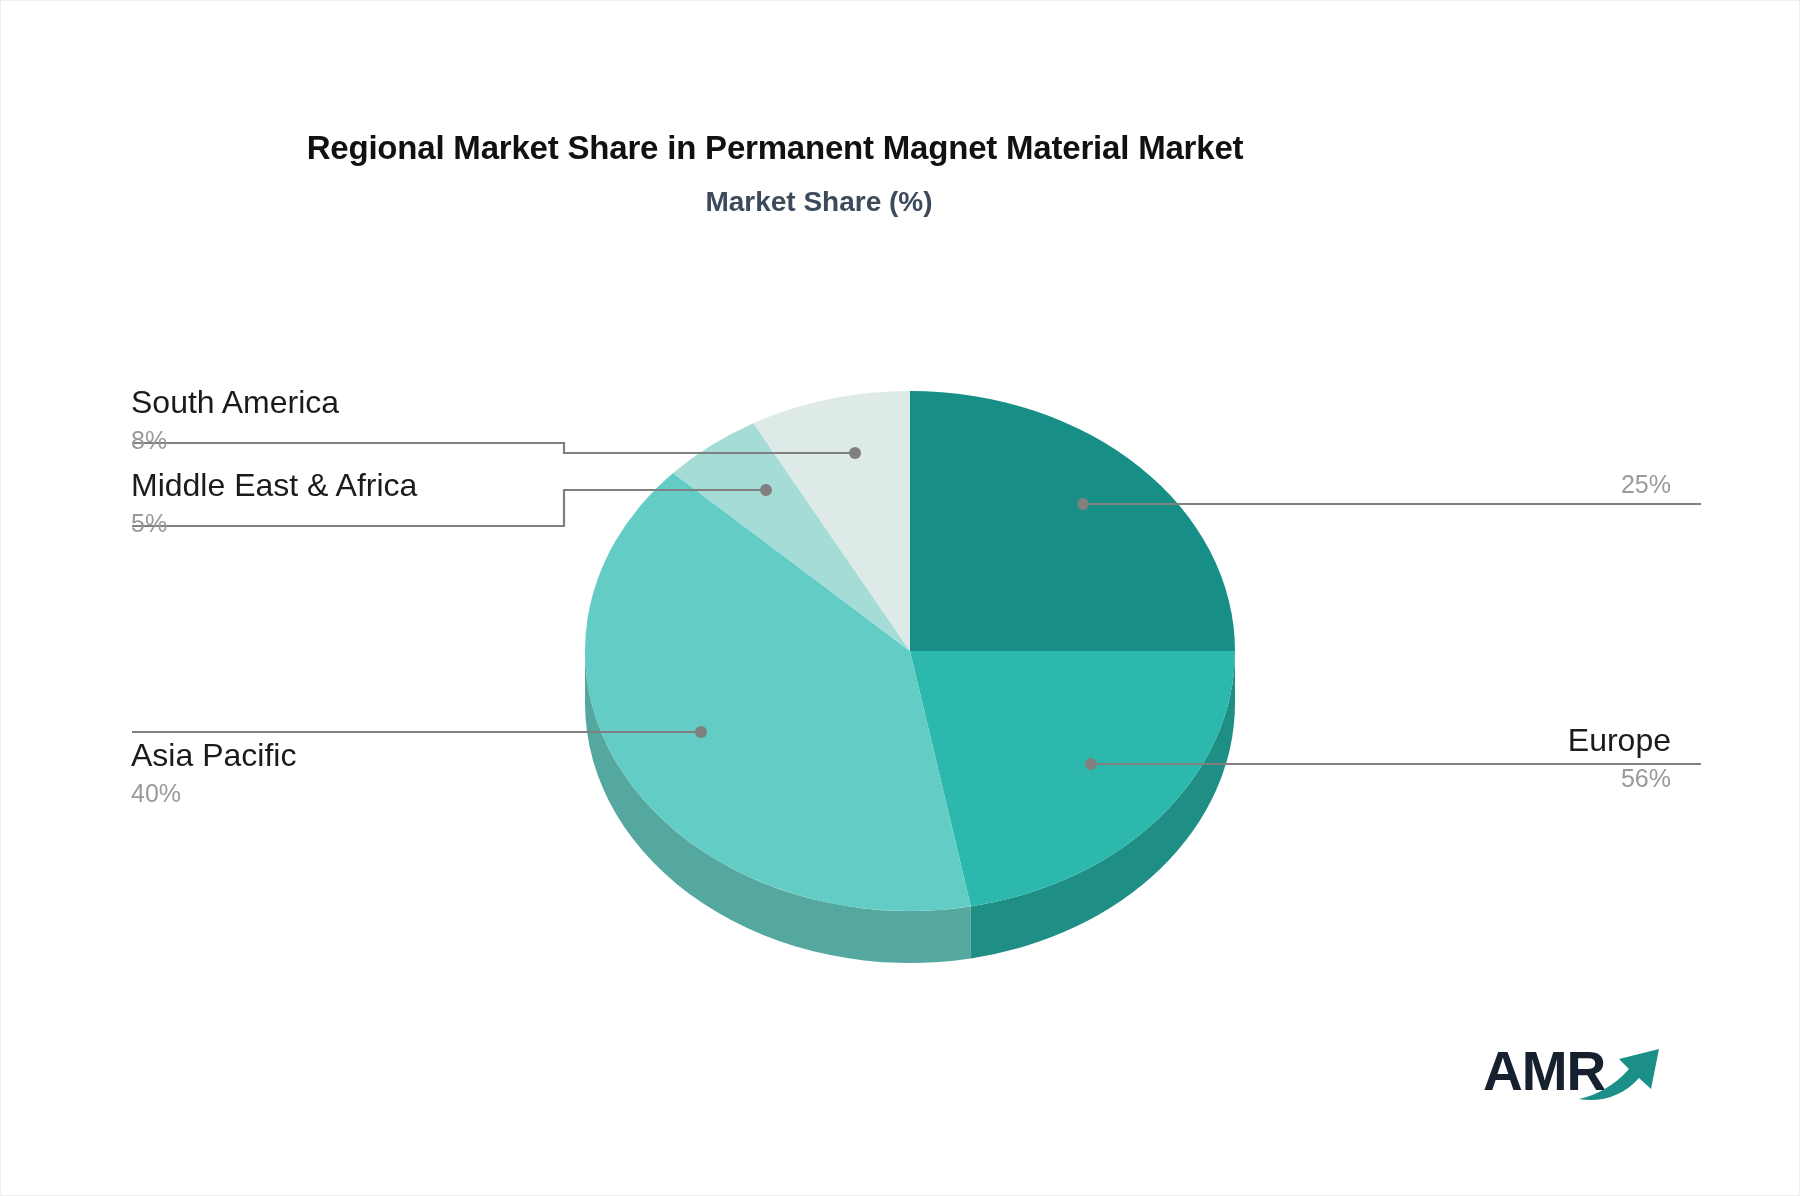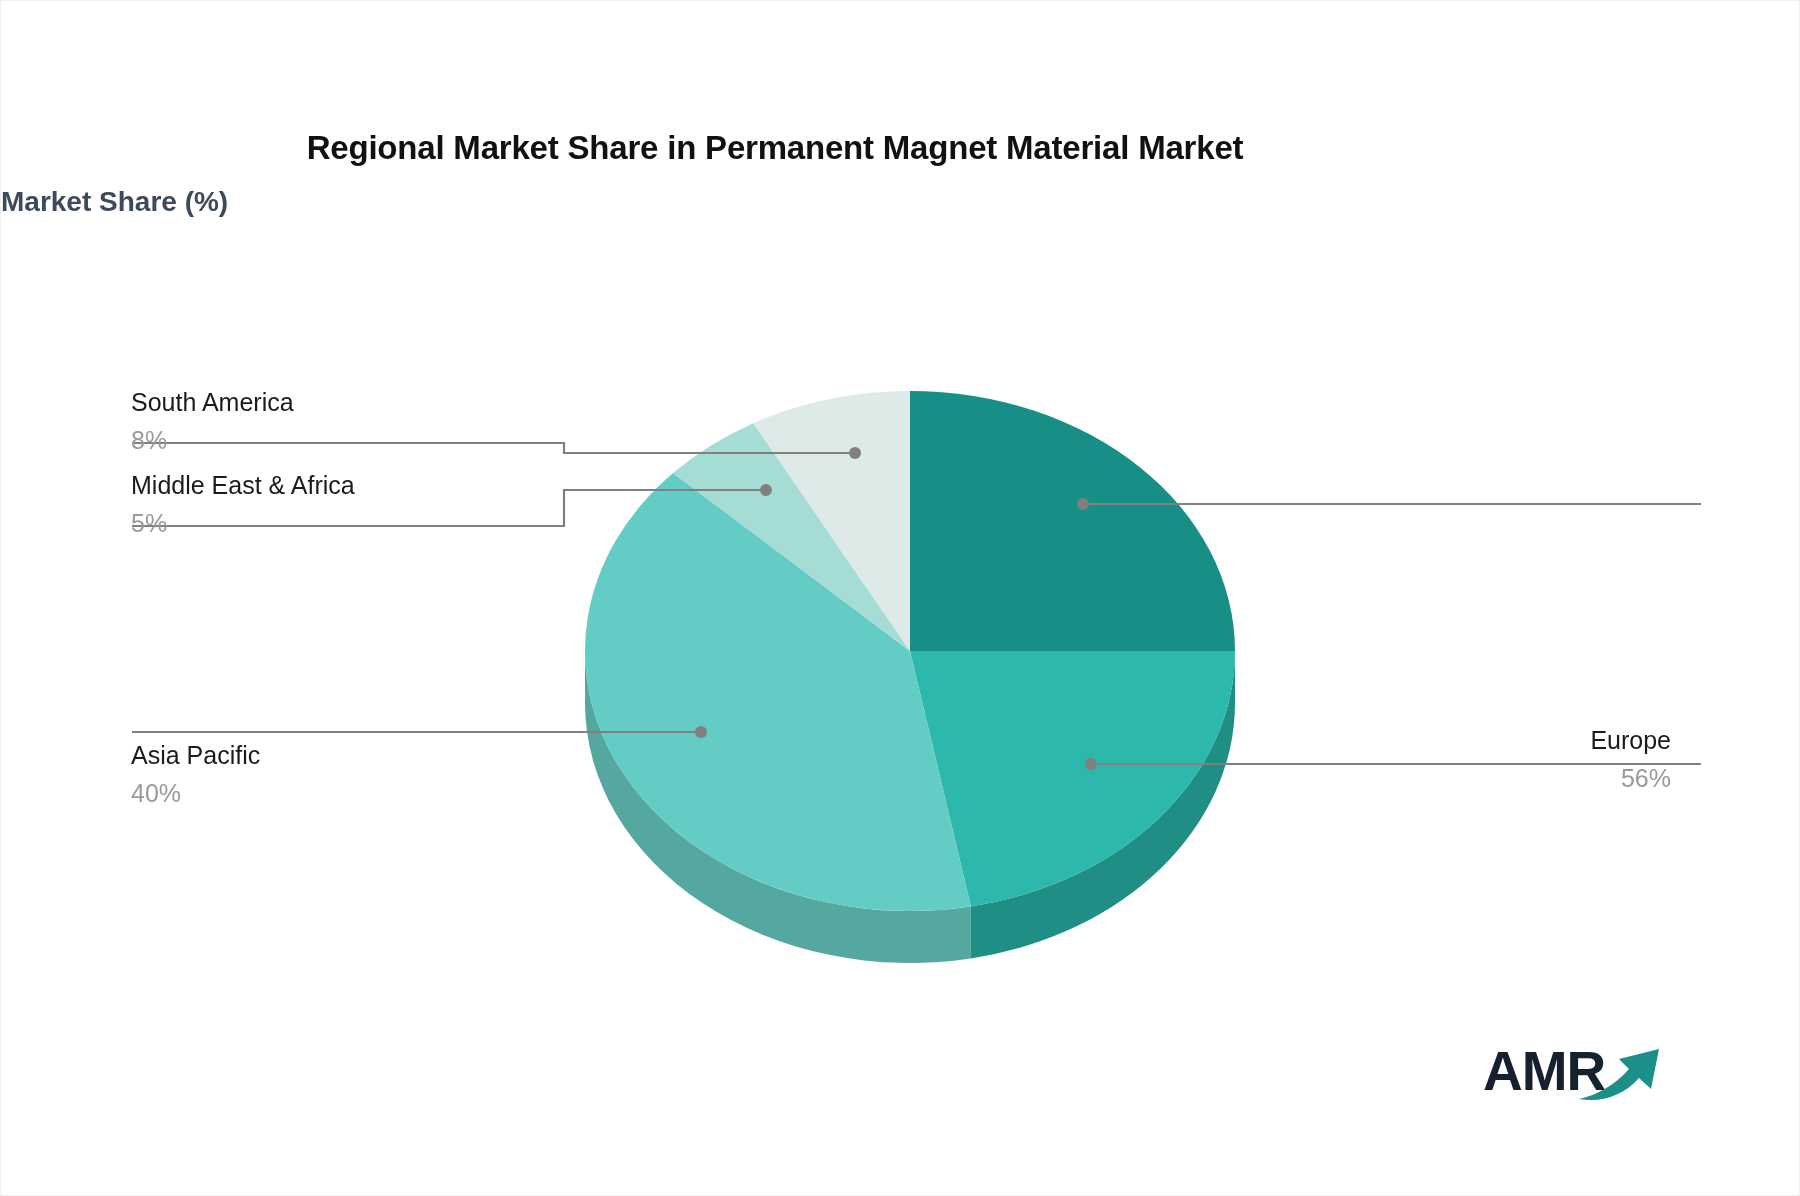--- a/index.html
+++ b/index.html
@@ -31,41 +31,42 @@
     font-size: 33px;
     font-weight: bold;
     color: #111111;
     letter-spacing: -0.2px;
   }
   #chart-subtitle {
     position: absolute;
     left: 0;
     top: 185px;
     width: 1636px;
+    text-align: center;
     font-size: 28px;
     font-weight: bold;
     color: #3d4a5c;
   }
 
   
   #pie-svg {
     position: absolute;
     left: 0;
     top: 0;
     width: 1800px;
     height: 1196px;
   }
 
   
   .callout {
     position: absolute;
     width: 420px;
   }
   .callout .lbl-name {
-    font-size: 25px;
+    font-size: 32px;
     color: #1b1b1b;
     line-height: 34px;
     white-space: nowrap;
   }
   .callout .lbl-value {
     font-size: 25px;
     color: #9a9a9a;
     line-height: 36px;
     padding-top: 3px;
     white-space: nowrap;
@@ -158,20 +159,21 @@
     <div class="lbl-name">Middle East &amp; Africa</div>
     <div class="lbl-value">5%</div>
   </div>
 
   <div class="callout left" id="callout-asia-pacific">
     <div class="lbl-name">Asia Pacific</div>
     <div class="lbl-value">40%</div>
   </div>
 
   <div class="callout right" id="callout-north-america">
+    <div class="lbl-value">25%</div>
   </div>
 
   <div class="callout right" id="callout-europe">
     <div class="lbl-name">Europe</div>
     <div class="lbl-value">56%</div>
   </div>
 
   <div id="amr-logo">
     <span class="amr-text">AMR</span>
     <svg width="90" height="66" viewBox="0 0 90 66" xmlns="http://www.w3.org/2000/svg">

